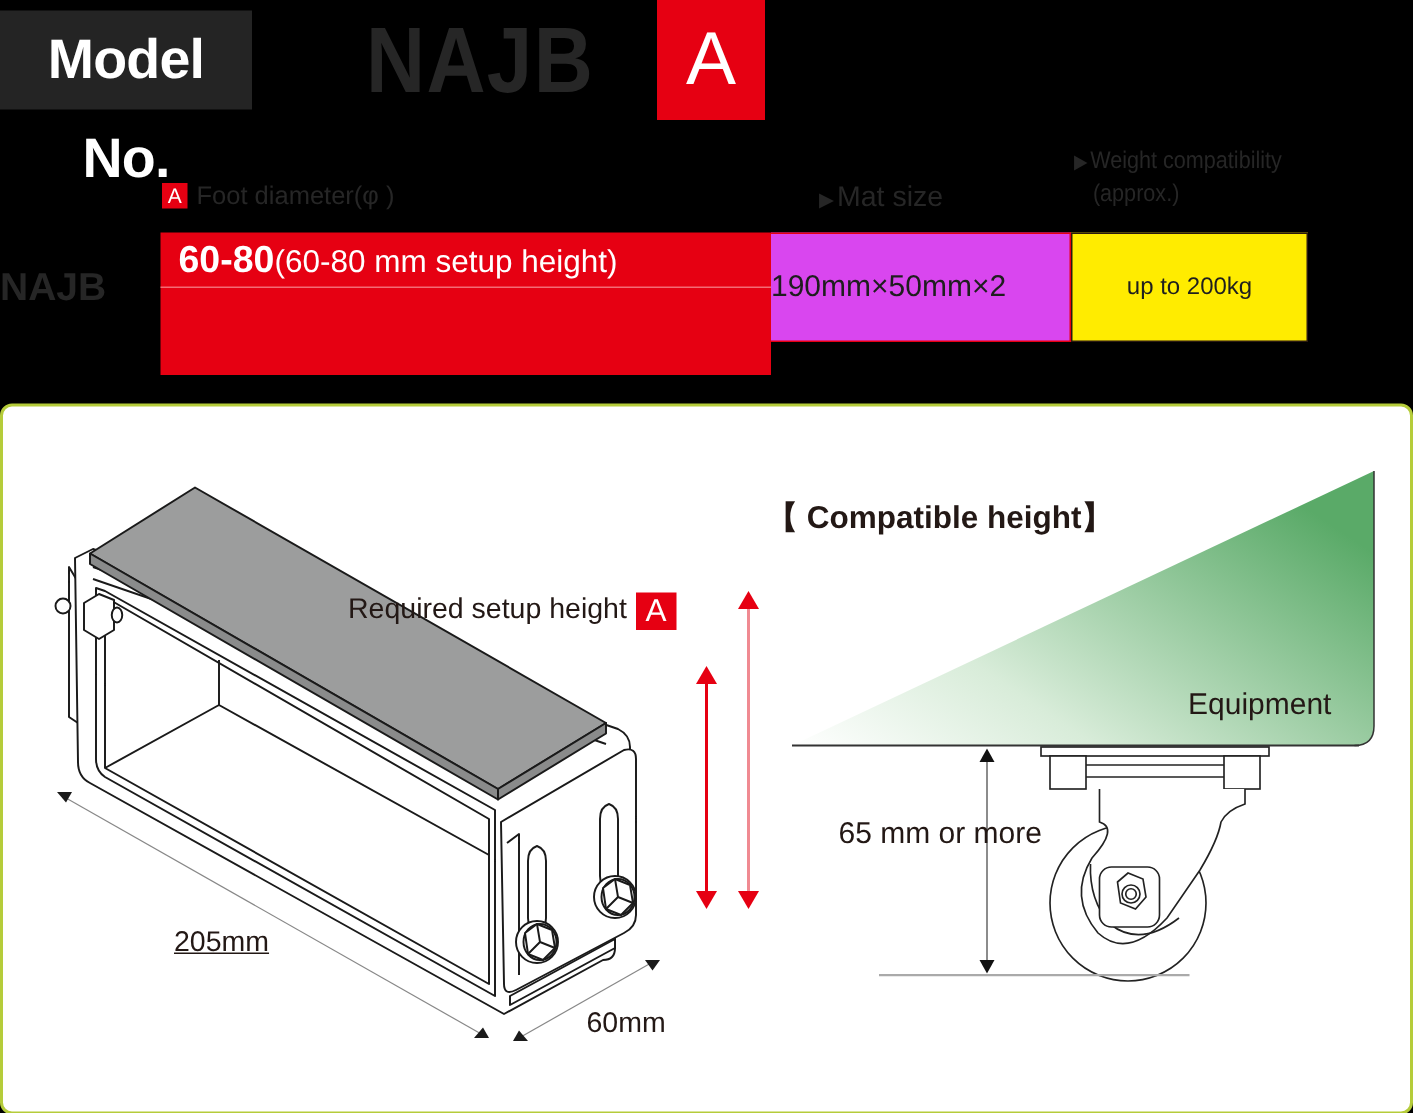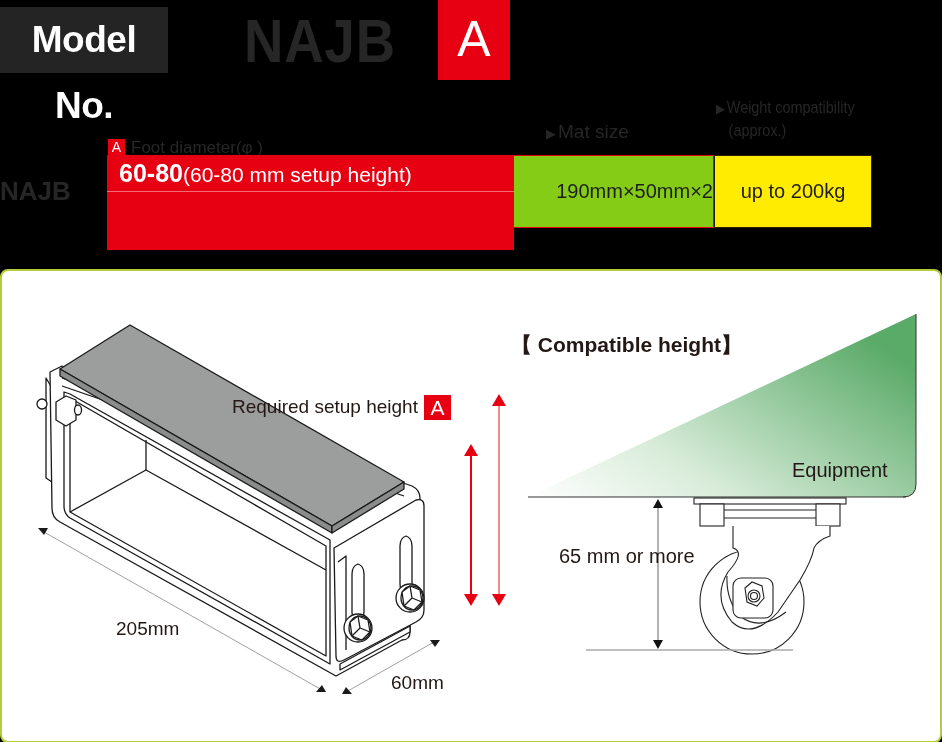--- a/index.html
+++ b/index.html
@@ -11,51 +11,51 @@
   .model-label { left:0; top:7px; width:168px; height:66px; background:#242424; color:#fff;
     font-weight:bold; font-size:37px; line-height:66px; text-align:center; letter-spacing:-0.5px; }
   .model-code { left:244px; top:4px; height:74px; color:#262626; font-weight:bold; font-size:62px;
     line-height:74px; letter-spacing:1px; transform:scaleX(0.88); transform-origin:left center; }
   .model-variant { left:438px; top:0; width:72px; height:80px; background:#e60012; color:#fff;
     font-size:50px; line-height:78px; text-align:center; }
 
   
   .row-label { left:0; top:176px; color:#262626; font-weight:bold; font-size:26px; line-height:30px; }
   .hdr { color:#262626; font-size:17px; line-height:20px; }
-  .hdr-foot { left:108px; top:138px; }
+  .hdr-foot { left:108px; top:121px; }
   .badge-a { display:inline-block; background:#e60012; color:#fff; font-size:14px; line-height:17px;
     width:17px; text-align:center; margin-right:6px; vertical-align:1px; }
   .hdr-mat { left:514px; top:122px; font-size:19px;margin-left:32px; }
   .hdr-weight { left:716px; top:97px; font-size:16px; line-height:22px; transform:scaleX(0.9); transform-origin:left; }
   .tri { font-size:13px; margin-right:2px; }
 
   .foot-cell { left:107px; top:155px; width:407px; height:95px; background:#e60012; }
   .foot-row { position:absolute; left:12px; color:#fff; white-space:nowrap; }
   .foot-row .big { font-weight:bold; font-size:25px; }
   .foot-row .small { font-size:21px; }
   .foot-row.r1 { top:4px; }
   .foot-row.r2 { top:40px; }
   .foot-divider { position:absolute; left:0; right:0; top:36px; height:1px; background:#f36b74; }
 
   .mat-cell { left:514px; top:155px; width:199px; height:71px; border:1px solid #e60012; border-left:none;
-    background:#84cc16; color:#1e1e1e; font-size:20px; line-height:71px; text-align:right; }
+    background:#d946ef; color:#1e1e1e; font-size:20px; line-height:71px; text-align:left; }
   .weight-cell { left:714px; top:155px; width:156px; height:71px; background:#ffec00; border:1px solid #2a1a10;
-    color:#1e1e1e; font-size:20px; line-height:71px; text-align:center; }
+    color:#1e1e1e; font-size:16px; line-height:71px; text-align:center; }
 
   
   .panel { left:0; top:269px; width:938px; height:470px; background:#fff; border:2px solid #b5cc3a;
     border-radius:8px; }
 
   .svg-layer { left:0; top:0; width:942px; height:742px; }
 
   .lbl { color:#231815; font-size:19px; white-space:nowrap; }
   .req-label { left:232px; top:395px; font-size:19px; }
   .req-badge { display:inline-block; background:#e60012; color:#fff; width:27px; height:25px; line-height:25px;
     text-align:center; font-size:21px; margin-left:6px; vertical-align:-2px; }
-  .dim-205 { left:116px; top:618px; }
+  .dim-205 { left:116px; top:618px;text-decoration:underline; }
   .dim-60 { left:391px; top:672px; }
   .compat-title { left:511px; top:291px; font-weight:bold; font-size:21px; color:#231815;margin-top:40px; }
   .equip-label { left:792px; top:459px; font-weight:normal; font-size:20px; color:#231815; }
   .h65-label { left:559px; top:545px; font-size:20px; color:#231815; background:rgba(255,255,255,0.0);text-align:center; }
 </style>
 </head>
 <body>
 
 <div class="abs model-label">Model No.</div>
 <div class="abs model-code">NAJB</div>

